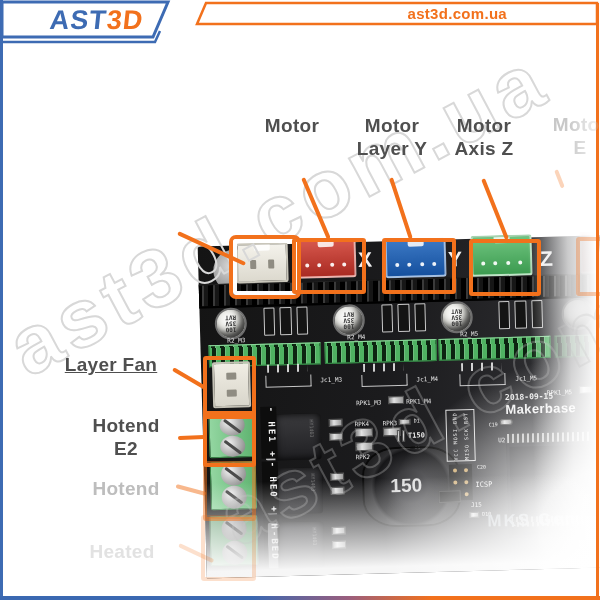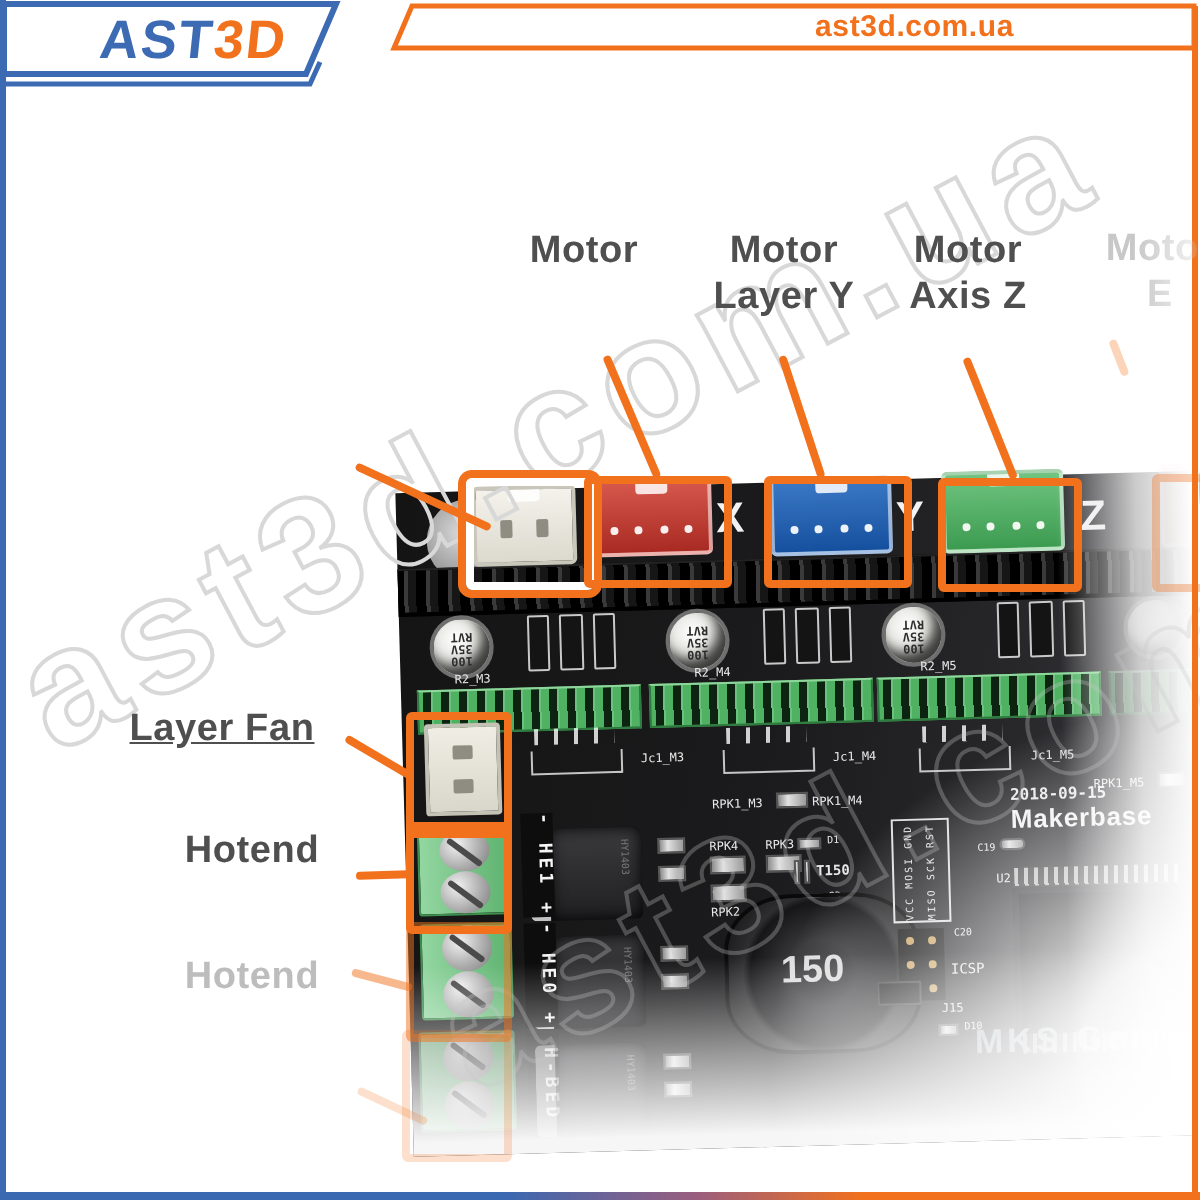--- a/index.html
+++ b/index.html
@@ -340,24 +340,26 @@
     <div>Motor</div>
     <div>Axis Z</div>
   </div>
   <div class="a lbl lbl-fadeout" style="left:540px;top:113px;width:80px;">
     <div>Motor</div>
     <div>E</div>
   </div>
   <div class="a lbl" style="left:52px;top:353px;width:118px;text-decoration:underline;">Layer Fan</div>
   <div class="a lbl" style="left:74px;top:414px;width:104px;">
     <div>Hotend</div>
+    <div>E2</div>
   </div>
   <div class="a lbl lbl-dim" style="left:74px;top:477px;width:104px;">
     <div>Hotend</div>
   </div>
+  <div class="a lbl lbl-ghost" style="left:70px;top:540px;width:104px;">Heated</div>
 
   <svg class="a hdr-svg" width="600" height="60">
     <polygon points="2,2 168,2 153,37 2,37" fill="#FFFFFF" stroke="#3D6BB3" stroke-width="3"></polygon>
     <polyline points="2,42 155,42 160,31" fill="none" stroke="#3D6BB3" stroke-width="2.5"></polyline>
     <polygon points="206,3 597,3 597,24 197,24" fill="#FFFFFF" stroke="#F2711C" stroke-width="2.5"></polygon>
   </svg>
   <div class="a logo-text"><span class="logo-ast">AST</span><span class="logo-3d">3D</span></div>
   <div class="a site-text">ast3d.com.ua</div>
 
   <div class="a b-left"></div>

